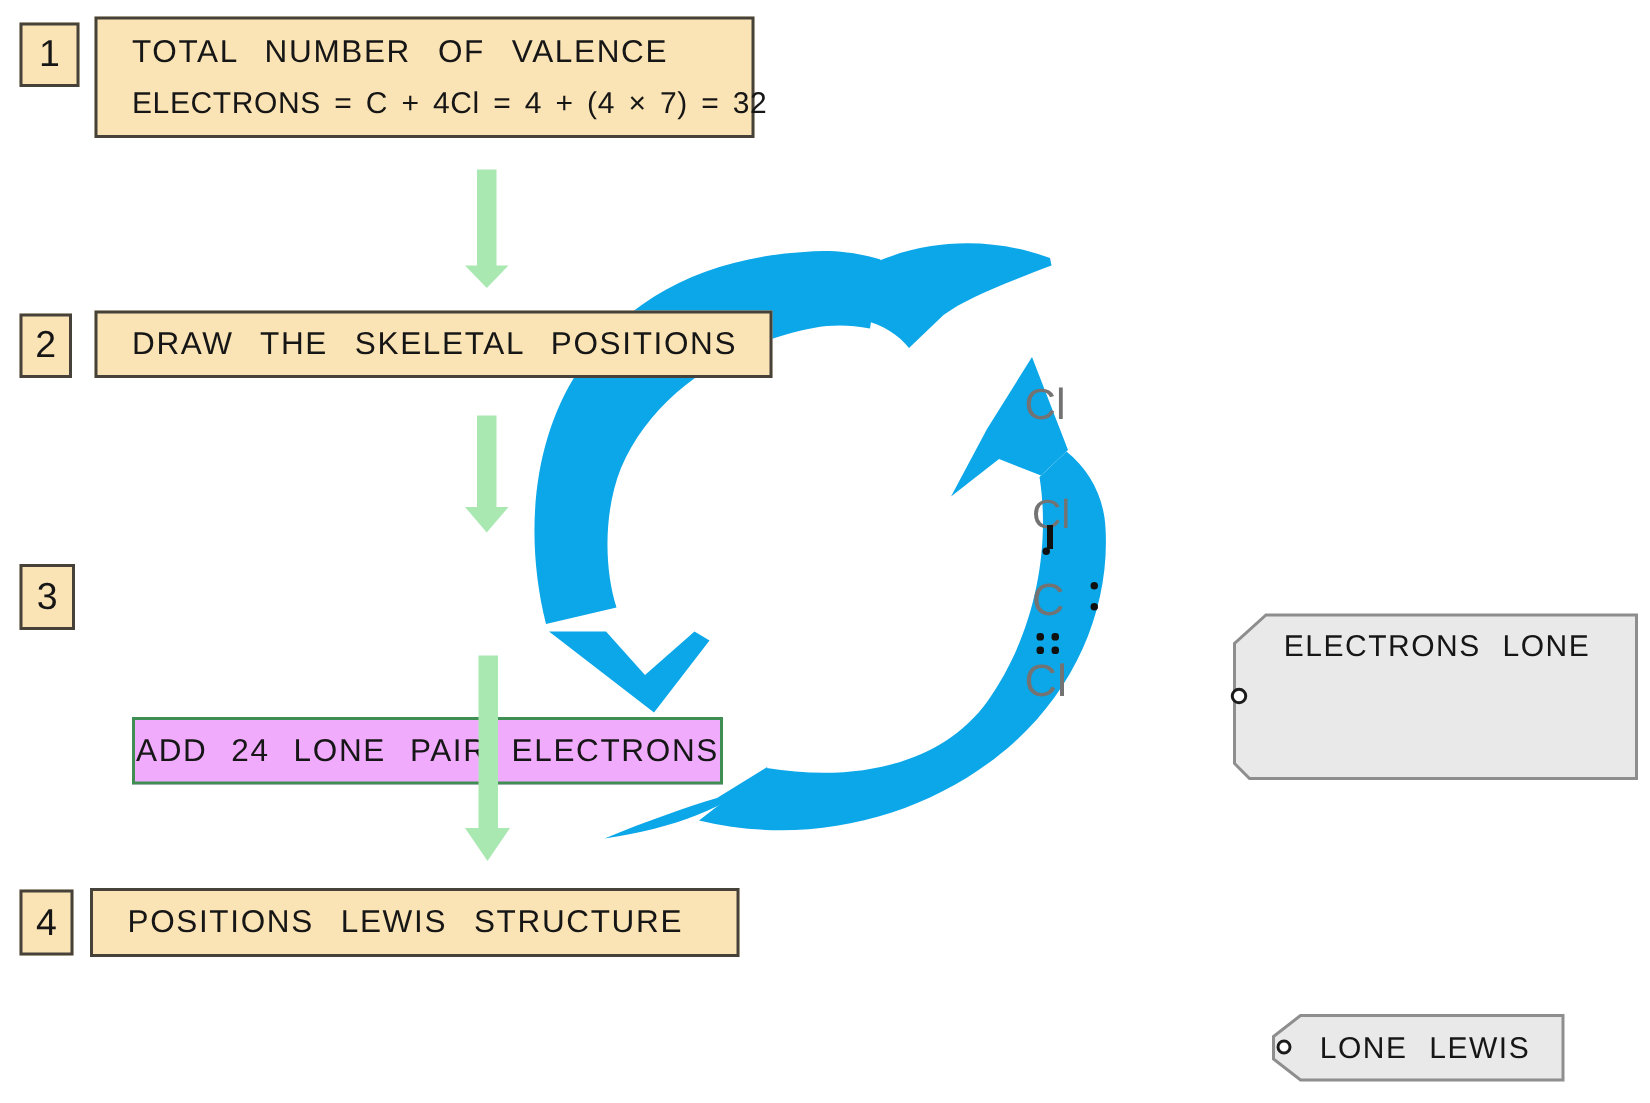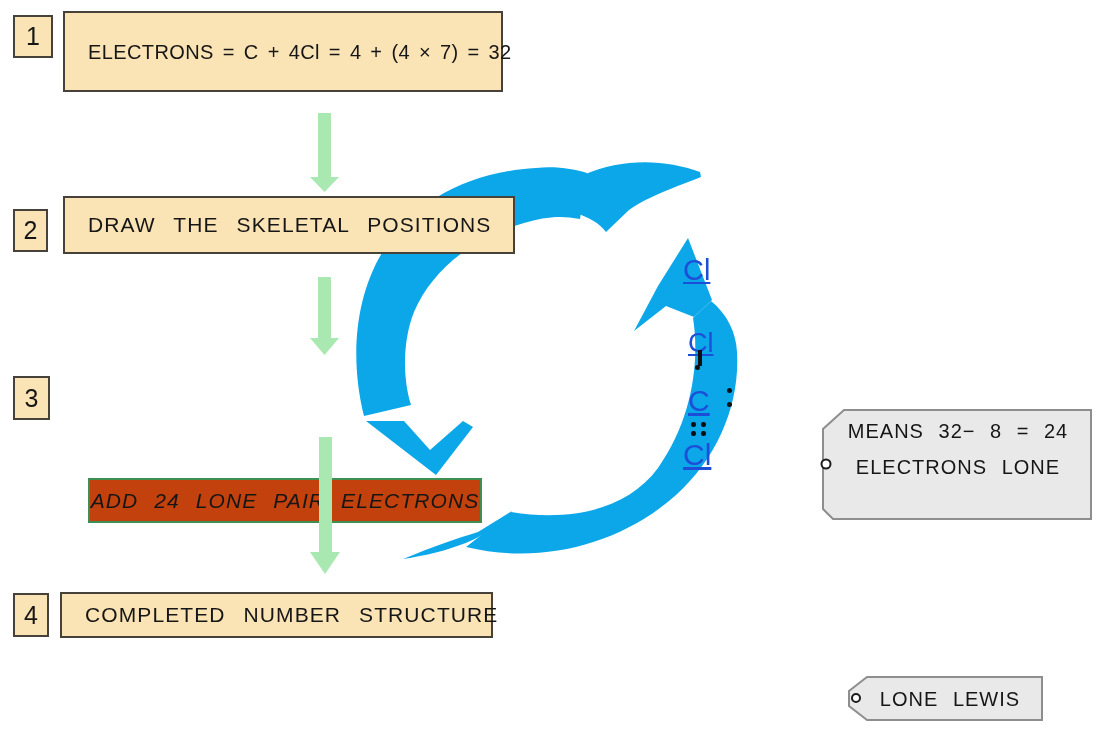--- a/index.html
+++ b/index.html
@@ -20,30 +20,30 @@
     position:absolute;background:#fae3b4;border:2px solid #46423a;
     display:flex;flex-direction:column;justify-content:center;
     padding-left:23px;z-index:2;box-sizing:border-box;
   }
   .stepbox .ln{
     font-size:21px;letter-spacing:1.1px;word-spacing:11px;
     line-height:34px;white-space:nowrap;
   }
   .stepbox .ln.eq{font-size:20px;letter-spacing:0.4px;word-spacing:3px;}
   .greenbox{
-    position:absolute;background:#c2410c;border:2px solid #3f8f55;
+    position:absolute;background:#f0abfc;border:2px solid #3f8f55;
     display:flex;align-items:center;justify-content:center;
-    z-index:2;box-sizing:border-box;font-style:italic;
+    z-index:2;box-sizing:border-box;
   }
   .greenbox .ln{font-size:21px;letter-spacing:1.1px;word-spacing:9px;white-space:nowrap;}
   .tagtext{
     position:absolute;z-index:3;text-align:center;
     font-size:20px;letter-spacing:1px;word-spacing:8px;line-height:36px;white-space:nowrap;
   }
-  .frag{position:absolute;z-index:3;color:#1d4ed8;line-height:1;white-space:nowrap;text-decoration:underline;}
+  .frag{position:absolute;z-index:3;color:#737373;line-height:1;white-space:nowrap;}
   .dot{position:absolute;z-index:3;background:#101010;border-radius:50%;}
   .bondline{position:absolute;z-index:3;background:#101010;}
 </style>
 </head>
 <body>
 
 <div class="canvas">
 
   <svg class="layer" width="1100" height="735" viewBox="0 0 1100 735" style="z-index:1">
 
@@ -100,43 +100,44 @@
       <circle cx="826" cy="464" r="4.5" fill="#ffffff" stroke="#1c1c1c" stroke-width="2"></circle>
       <polygon points="867,677 1042,677 1042,720 867,720 849,706 849,691" fill="#e9e9e9" stroke="#8e8e8e" stroke-width="2"></polygon>
       <circle cx="856" cy="698" r="4" fill="#ffffff" stroke="#1c1c1c" stroke-width="2"></circle>
     </g>
   </svg>
 
   <div class="numbox" style="left:13px;top:15px;width:40px;height:43px">
     <span>1</span>
   </div>
   <div class="stepbox" style="left:63px;top:11px;width:440px;height:81px">
+    <div class="ln">TOTAL NUMBER OF VALENCE</div>
     <div class="ln eq">ELECTRONS = C + 4Cl = 4 + (4 × 7) = 32</div>
   </div>
 
   <div class="numbox" style="left:13px;top:209px;width:35px;height:43px">
     <span>2</span>
   </div>
-  <div class="stepbox" style="left:63px;top:196px;width:452px;height:58px">
+  <div class="stepbox" style="left:63px;top:207px;width:452px;height:45px">
     <div class="ln">DRAW THE SKELETAL POSITIONS</div>
   </div>
 
   <div class="numbox" style="left:13px;top:376px;width:37px;height:44px">
     <span>3</span>
   </div>
 
   <div class="greenbox" style="left:88px;top:478px;width:394px;height:45px">
     <div class="ln">ADD 24 LONE PAIR ELECTRONS</div>
   </div>
 
   <div class="numbox" style="left:13px;top:593px;width:36px;height:44px">
     <span>4</span>
   </div>
   <div class="stepbox" style="left:60px;top:592px;width:433px;height:46px">
-    <div class="ln">COMPLETED NUMBER STRUCTURE</div>
+    <div class="ln">POSITIONS LEWIS STRUCTURE</div>
   </div>
 
   <svg class="layer" width="1100" height="735" viewBox="0 0 1100 735" style="z-index:4">
     <g fill="#a9e8b1">
       <rect x="319" y="437" width="13" height="117"></rect>
       <polygon points="310,552 340,552 325,574"></polygon>
     </g>
   </svg>
 
   <div class="frag" style="left:683px;top:256px;font-size:29px">Cl</div>
@@ -146,20 +147,19 @@
   <div class="frag" style="left:688px;top:386px;font-size:30px">C</div>
   <div class="dot" style="left:727px;top:388px;width:5px;height:5px"></div>
   <div class="dot" style="left:727px;top:402px;width:5px;height:5px"></div>
   <div class="dot" style="left:691px;top:422px;width:4.5px;height:4.5px"></div>
   <div class="dot" style="left:701px;top:422px;width:4.5px;height:4.5px"></div>
   <div class="dot" style="left:691px;top:431px;width:4.5px;height:4.5px"></div>
   <div class="dot" style="left:701px;top:431px;width:4.5px;height:4.5px"></div>
   <div class="frag" style="left:683px;top:440px;font-size:30px">Cl</div>
 
   <div class="tagtext" style="left:830px;top:413px;width:256px">
-    <div>MEANS 32− 8 = 24</div>
     <div>ELECTRONS LONE</div>
   </div>
   <div class="tagtext" style="left:864px;top:681px;width:172px">
     <div>LONE LEWIS</div>
   </div>
 
 </div>
 
 </body></html>

